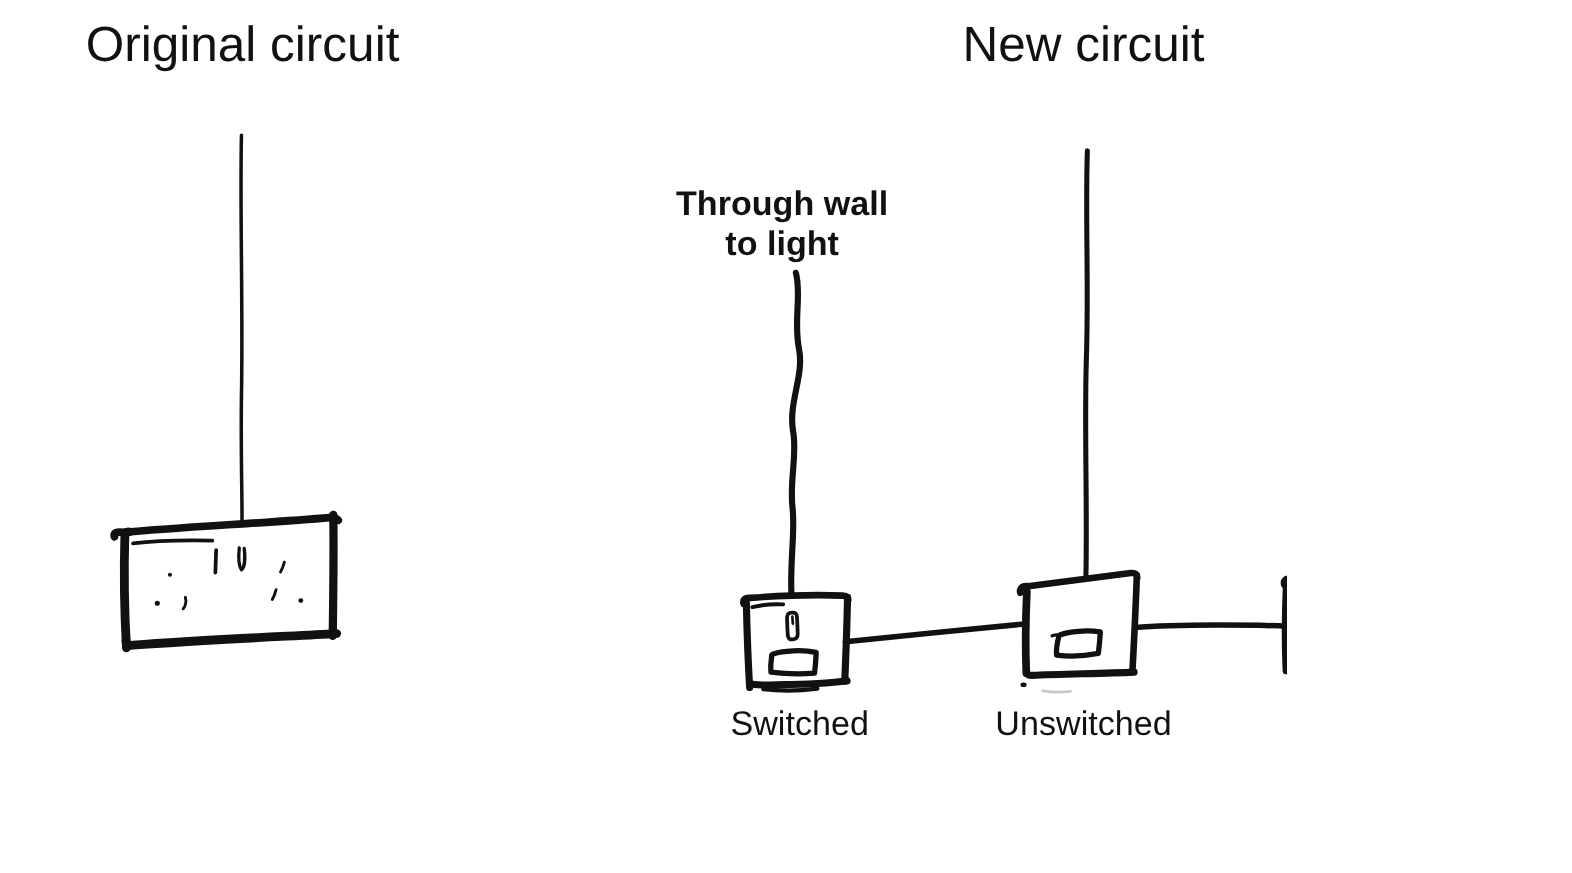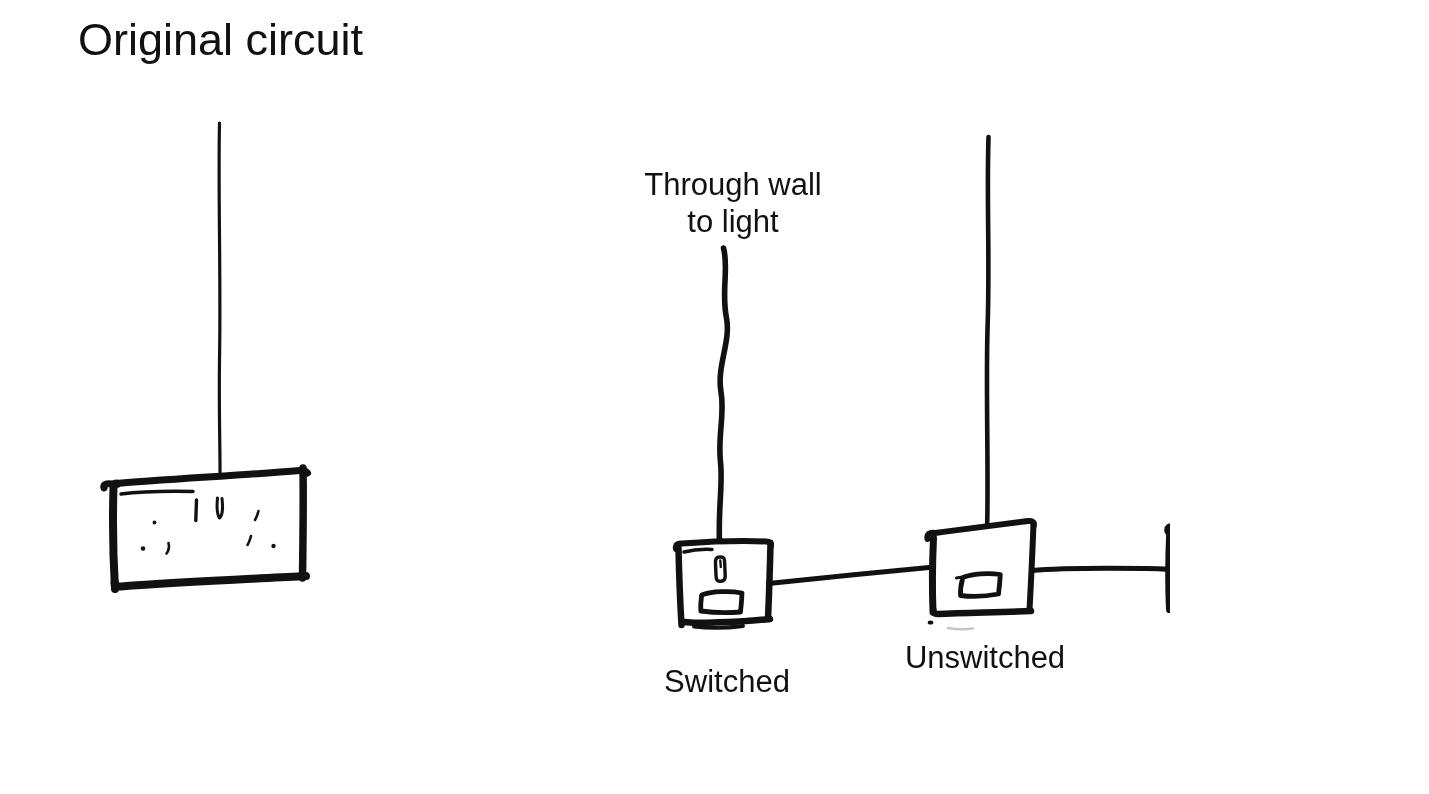--- a/index.html
+++ b/index.html
@@ -123,27 +123,28 @@
           <path class="ink" stroke-width="3" d="M 1214 565.5 C 1218 569.5, 1220.5 573.5, 1220 577"></path>
           <path class="ink" stroke-width="3" d="M 1279 579.5 C 1281.5 574.5, 1285 572.5, 1288 573"></path>
           <path class="ink" stroke-width="3" d="M 1190.5 587.5 C 1186.5 589, 1184.5 591.5, 1186.5 594"></path>
         </g>
       </g>
     </g>
   </svg>
 
   <div class="title" style="left:78px; top:14px;">Original circuit</div>
 
+  <div class="title" style="left:875px; top:14px;">New circuit</div>
 
-  <div class="caption" style="left:583px; top:166px;">
+  <div class="caption" style="left:561px; top:166px;font-weight:bold;">
     <div>Through wall</div>
     <div>to light</div>
   </div>
 
-  <div class="caption" style="left:577px; top:639px;margin-top:24px;">
+  <div class="caption" style="left:577px; top:639px;">
     <div>Switched</div>
   </div>
 
   <div class="caption" style="left:835px; top:639px;">
     <div>Unswitched</div>
   </div>
 
 </div>
 
 </body></html>

